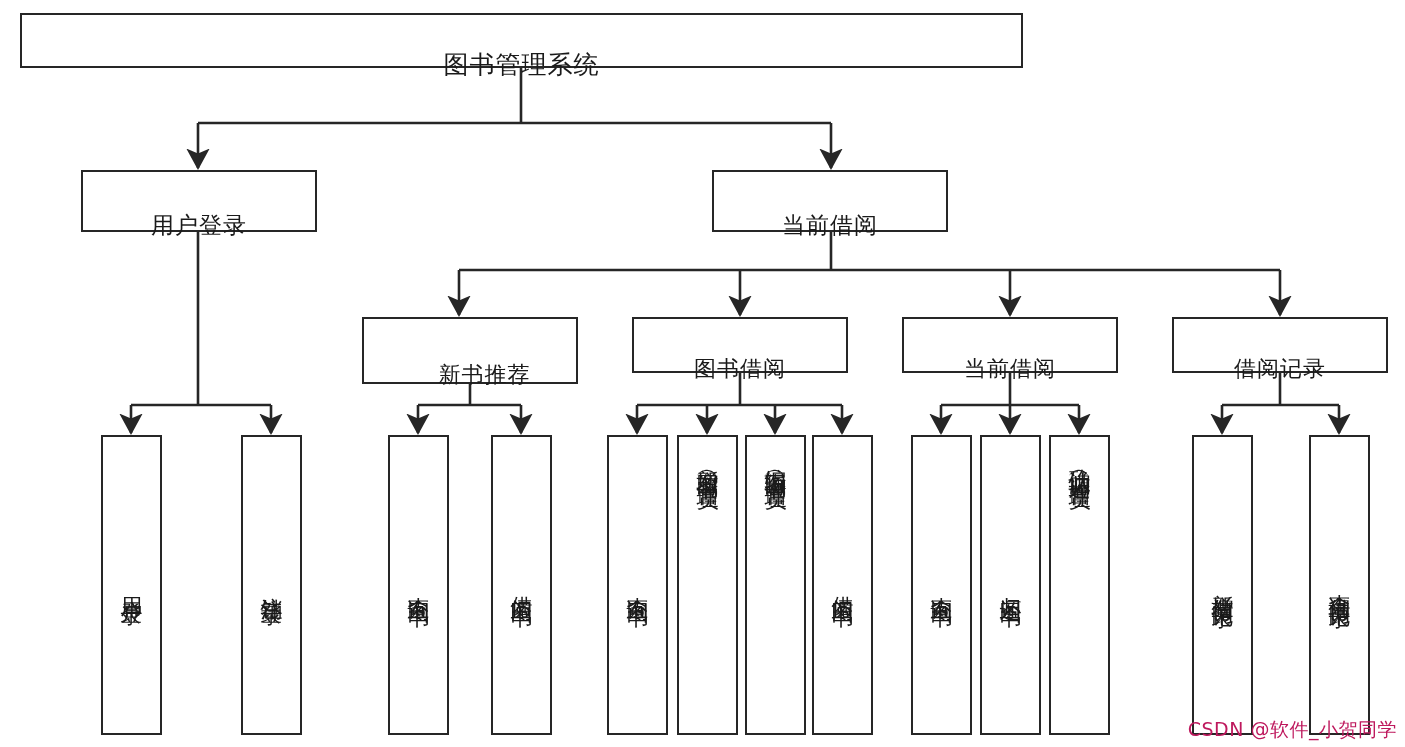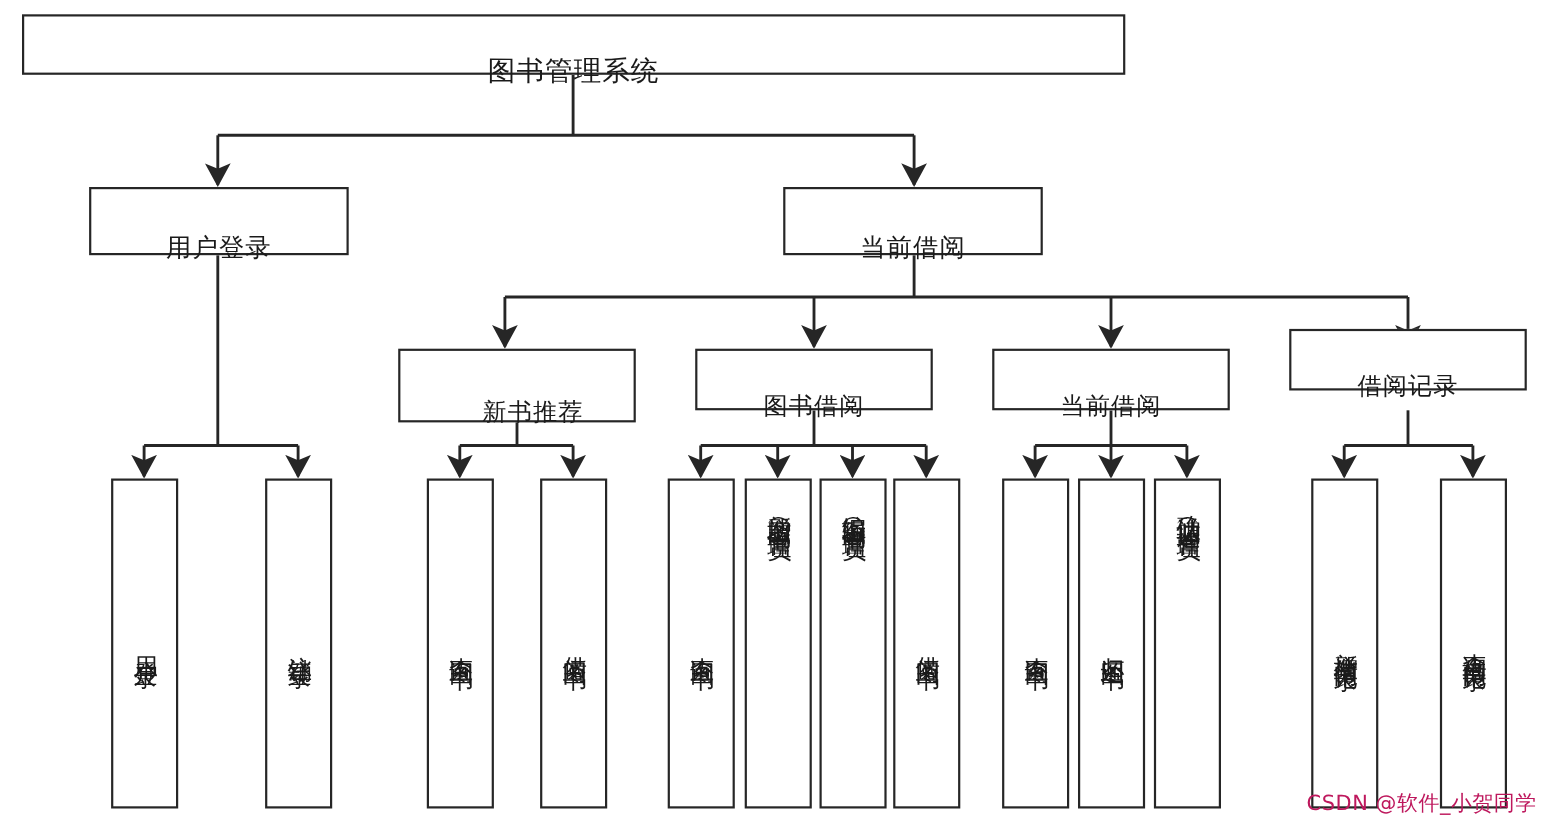--- a/index.html
+++ b/index.html
@@ -148,21 +148,21 @@
   </div>
 
   <div class="node level2" style="left:902px; top:317px; width:216px; height:56px;">
     <span class="htext">当前借阅</span>
   </div>
 
   <div class="node level2" style="left:632px; top:317px; width:216px; height:56px;">
     <span class="htext">图书借阅</span>
   </div>
 
-  <div class="node level2" style="left:1172px; top:299px; width:216px; height:56px;">
+  <div class="node level2" style="left:1172px; top:317px; width:216px; height:56px;">
     <span class="htext">借阅记录</span>
   </div>
 
   <div class="node leaf centered" style="left:101px; top:435px; width:61px; height:300px;">
     <span class="vtext">用户登录</span>
   </div>
 
   <div class="node leaf centered" style="left:241px; top:435px; width:61px; height:300px;">
     <span class="vtext">注销登录</span>
   </div>

